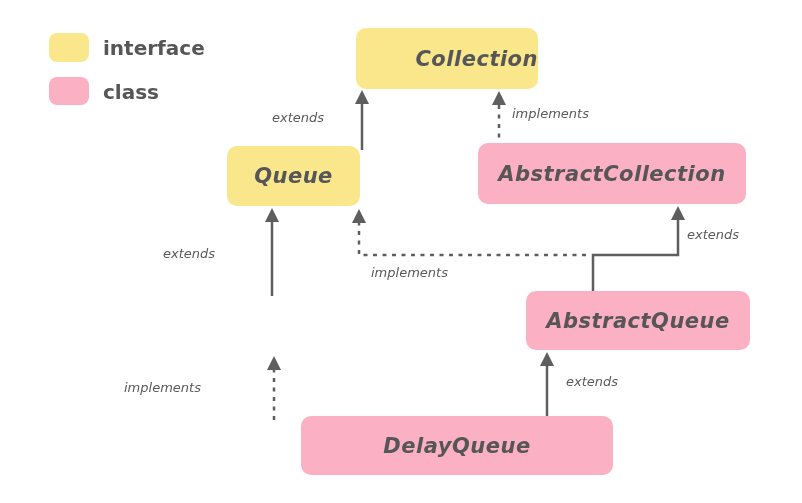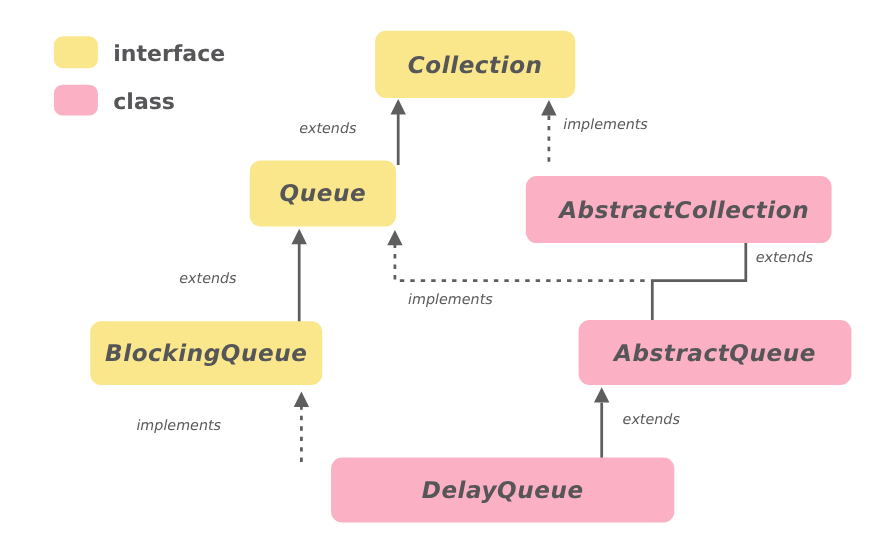--- a/index.html
+++ b/index.html
@@ -67,37 +67,34 @@
     <polygon class="arrowhead" points="547,352 540,366 554,366"></polygon>
   </svg>
 
   <div class="legend">
     <div class="legend-swatch interface"></div>
     <div class="legend-label interface">interface</div>
     <div class="legend-swatch cls"></div>
     <div class="legend-label cls">class</div>
   </div>
 
-  <div class="node interface" style="left:341px;top:28px;width:182px;height:61px;">
+  <div class="node interface" style="left:356px;top:28px;width:182px;height:61px;justify-content:flex-end;">
     <span>Collection</span>
   </div>
 
   <div class="node interface" style="left:227px;top:146px;width:133px;height:60px;">
     <span>Queue</span>
   </div>
 
-  <div class="node cls" style="left:478px;top:160px;width:268px;height:61px;padding-left:10px;">
+  <div class="node cls" style="left:478px;top:143px;width:268px;height:61px;">
     <span>AbstractCollection</span>
   </div>
 
-  <div class="node interface" style="left:82px;top:292px;width:211px;height:58px;">
-    <span>BlockingQueue</span>
-  </div>
 
-  <div class="node cls" style="left:526px;top:291px;width:248px;height:59px;">
+  <div class="node cls" style="left:526px;top:291px;width:224px;height:59px;">
     <span>AbstractQueue</span>
   </div>
 
   <div class="node cls" style="left:257px;top:416px;width:312px;height:59px;margin-left:44px;">
     <span>DelayQueue</span>
   </div>
 
   <div class="edge-label" style="left:272px;top:110px;">extends</div>
 
   <div class="edge-label" style="left:512px;top:106px;">implements</div>

